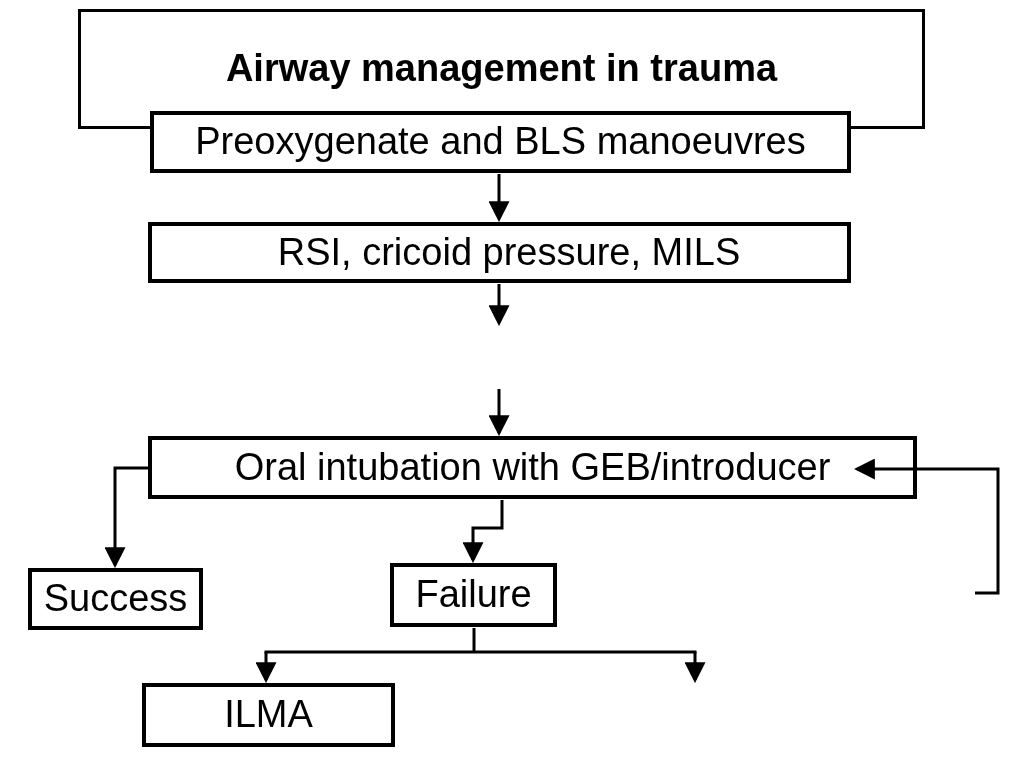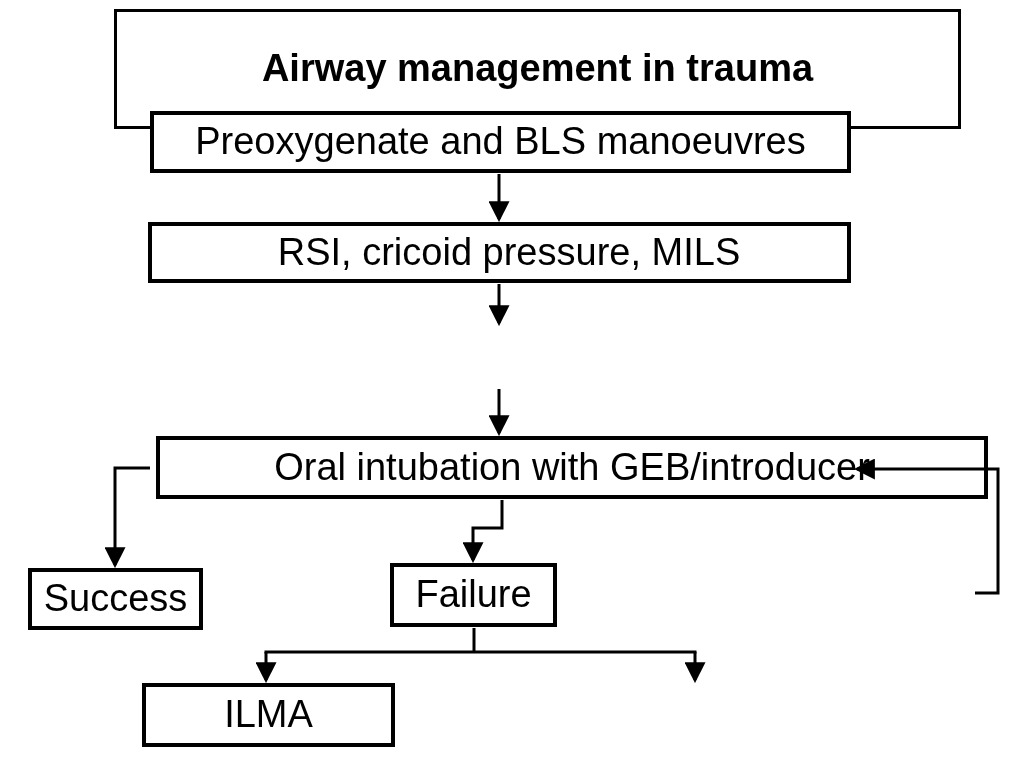--- a/index.html
+++ b/index.html
@@ -40,34 +40,34 @@
     top: 0;
     z-index: 3;
     pointer-events: none;
   }
 </style>
 </head>
 <body>
 
 <div class="stage">
 
-  <div class="node title-box" style="left:78px; top:9px; width:847px; height:120px;margin-left:36px;">
+  <div class="node title-box" style="left:78px; top:9px; width:847px; height:120px;">
     <span>Airway management in trauma</span>
   </div>
 
   <div class="node" style="left:150px; top:111px; width:701px; height:62px;">
     <span>Preoxygenate and BLS manoeuvres</span>
   </div>
 
   <div class="node" style="left:148px; top:222px; width:703px; height:61px;padding-left:19px;">
     <span>RSI, cricoid pressure, MILS</span>
   </div>
 
 
-  <div class="node" style="left:148px; top:436px; width:832px; height:63px;margin-left:8px;">
+  <div class="node" style="left:148px; top:436px; width:769px; height:63px;">
     <span>Oral intubation with GEB/introducer</span>
   </div>
 
   <div class="node" style="left:28px; top:568px; width:175px; height:62px;">
     <span>Success</span>
   </div>
 
   <div class="node" style="left:390px; top:563px; width:167px; height:64px;">
     <span>Failure</span>
   </div>

